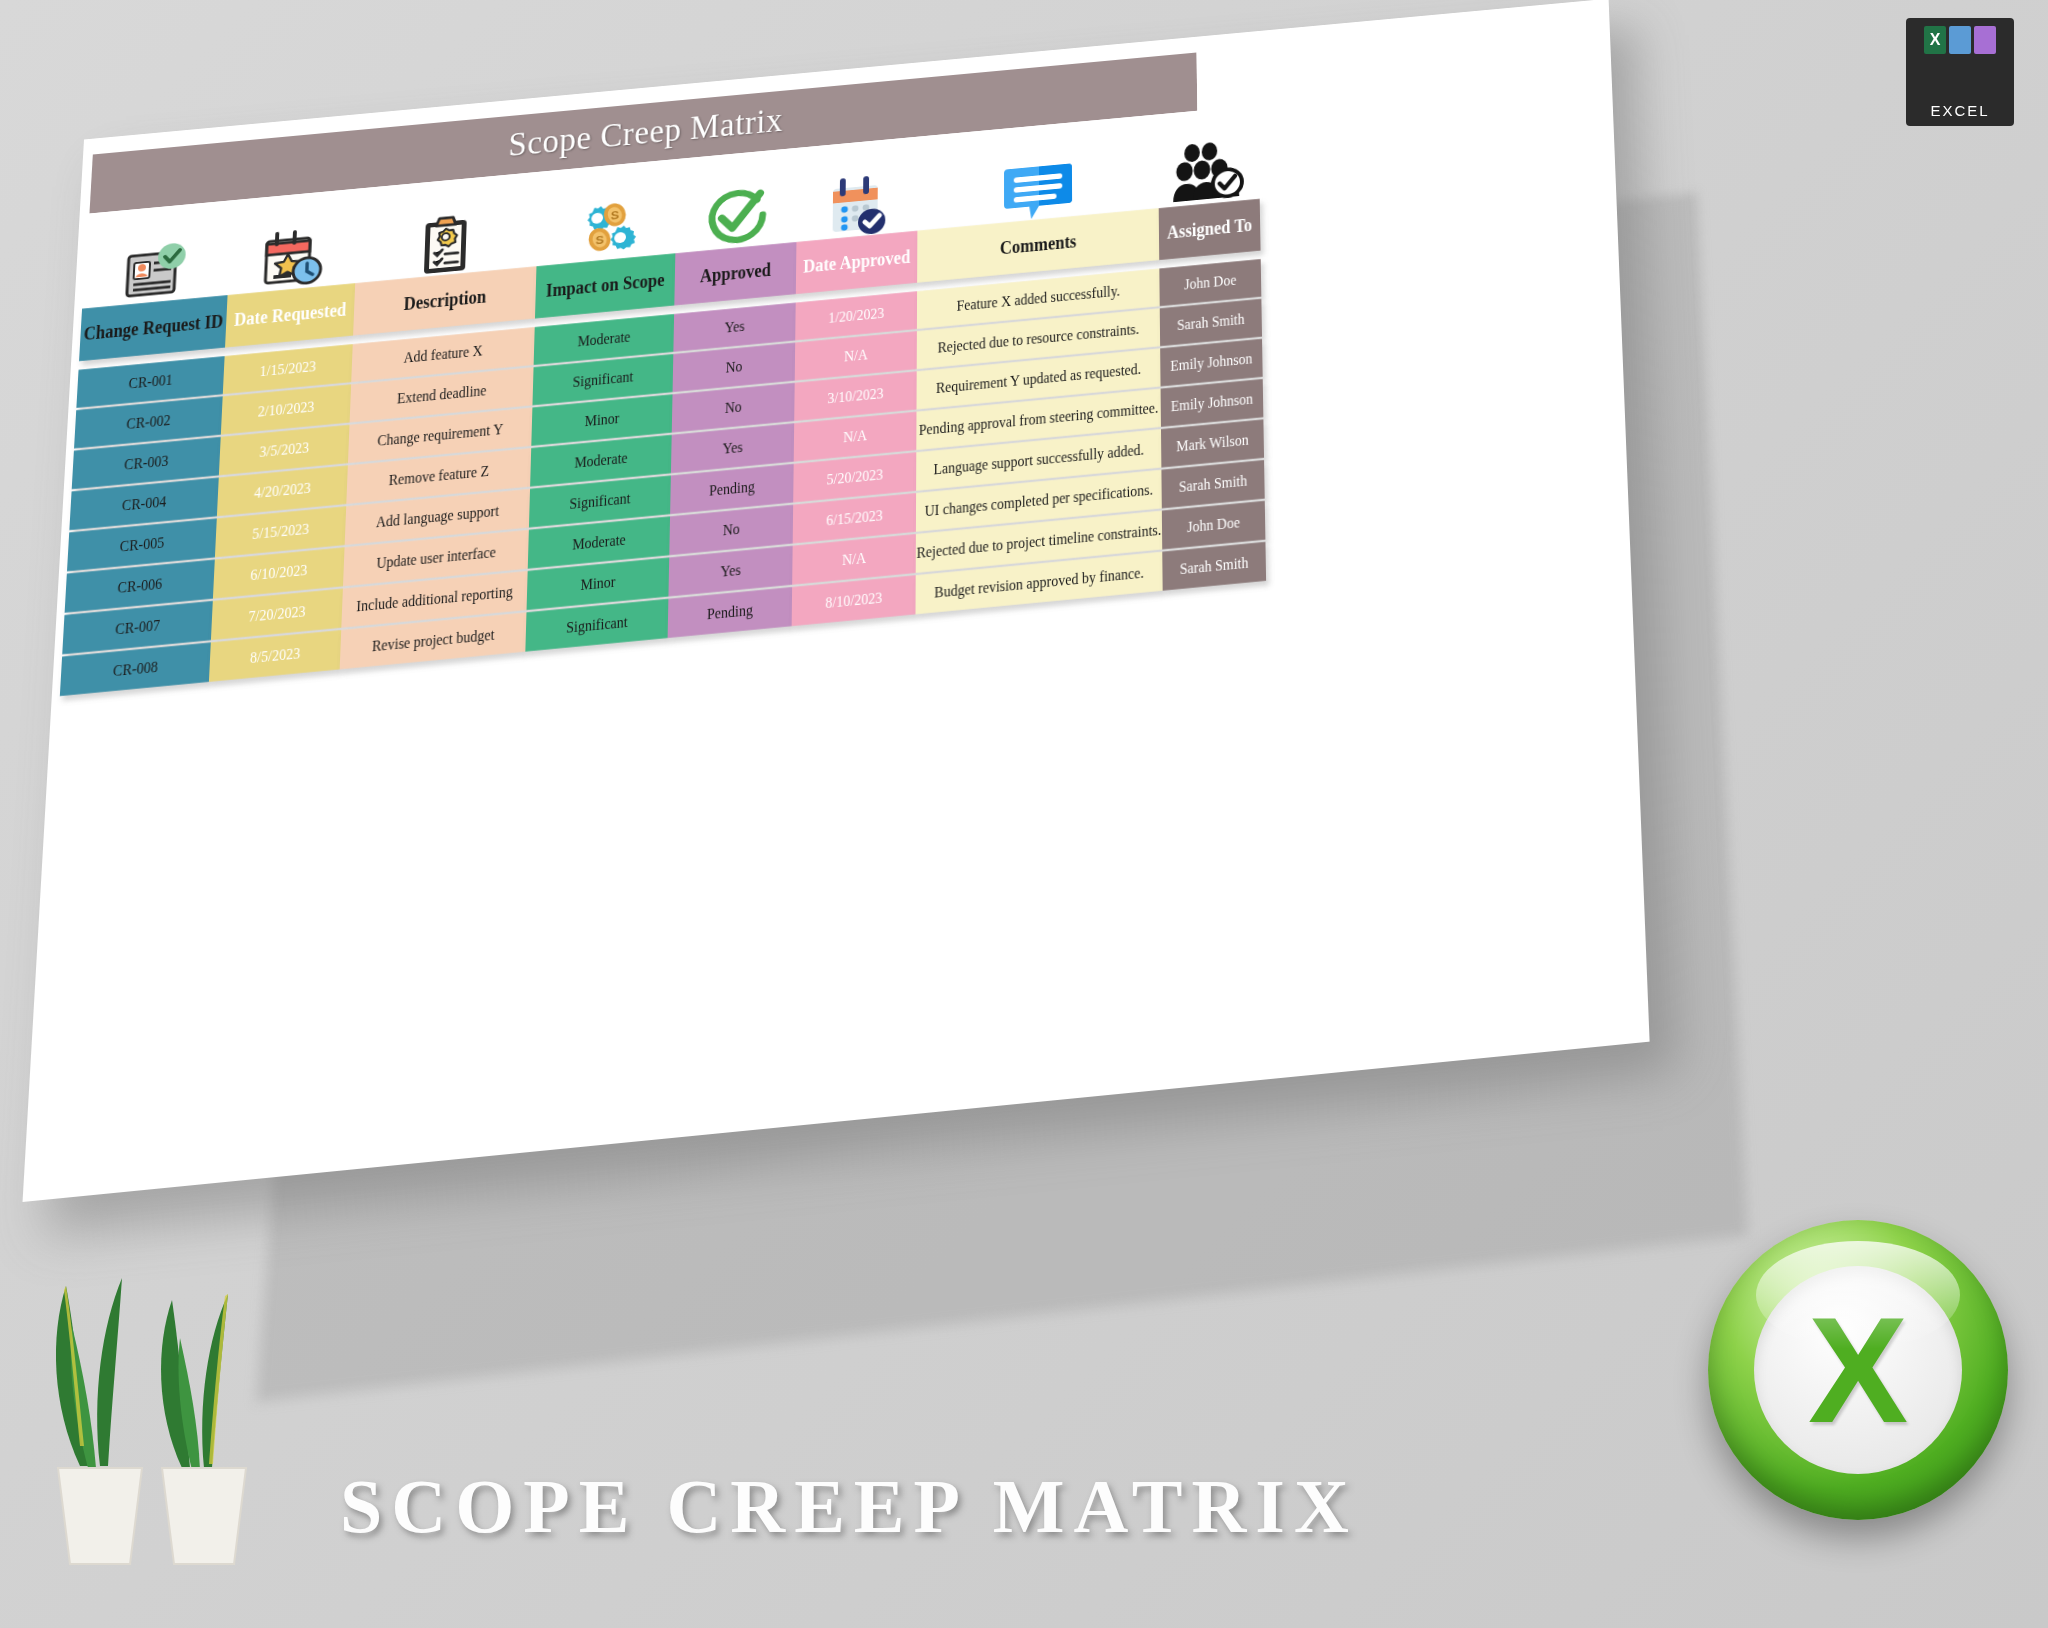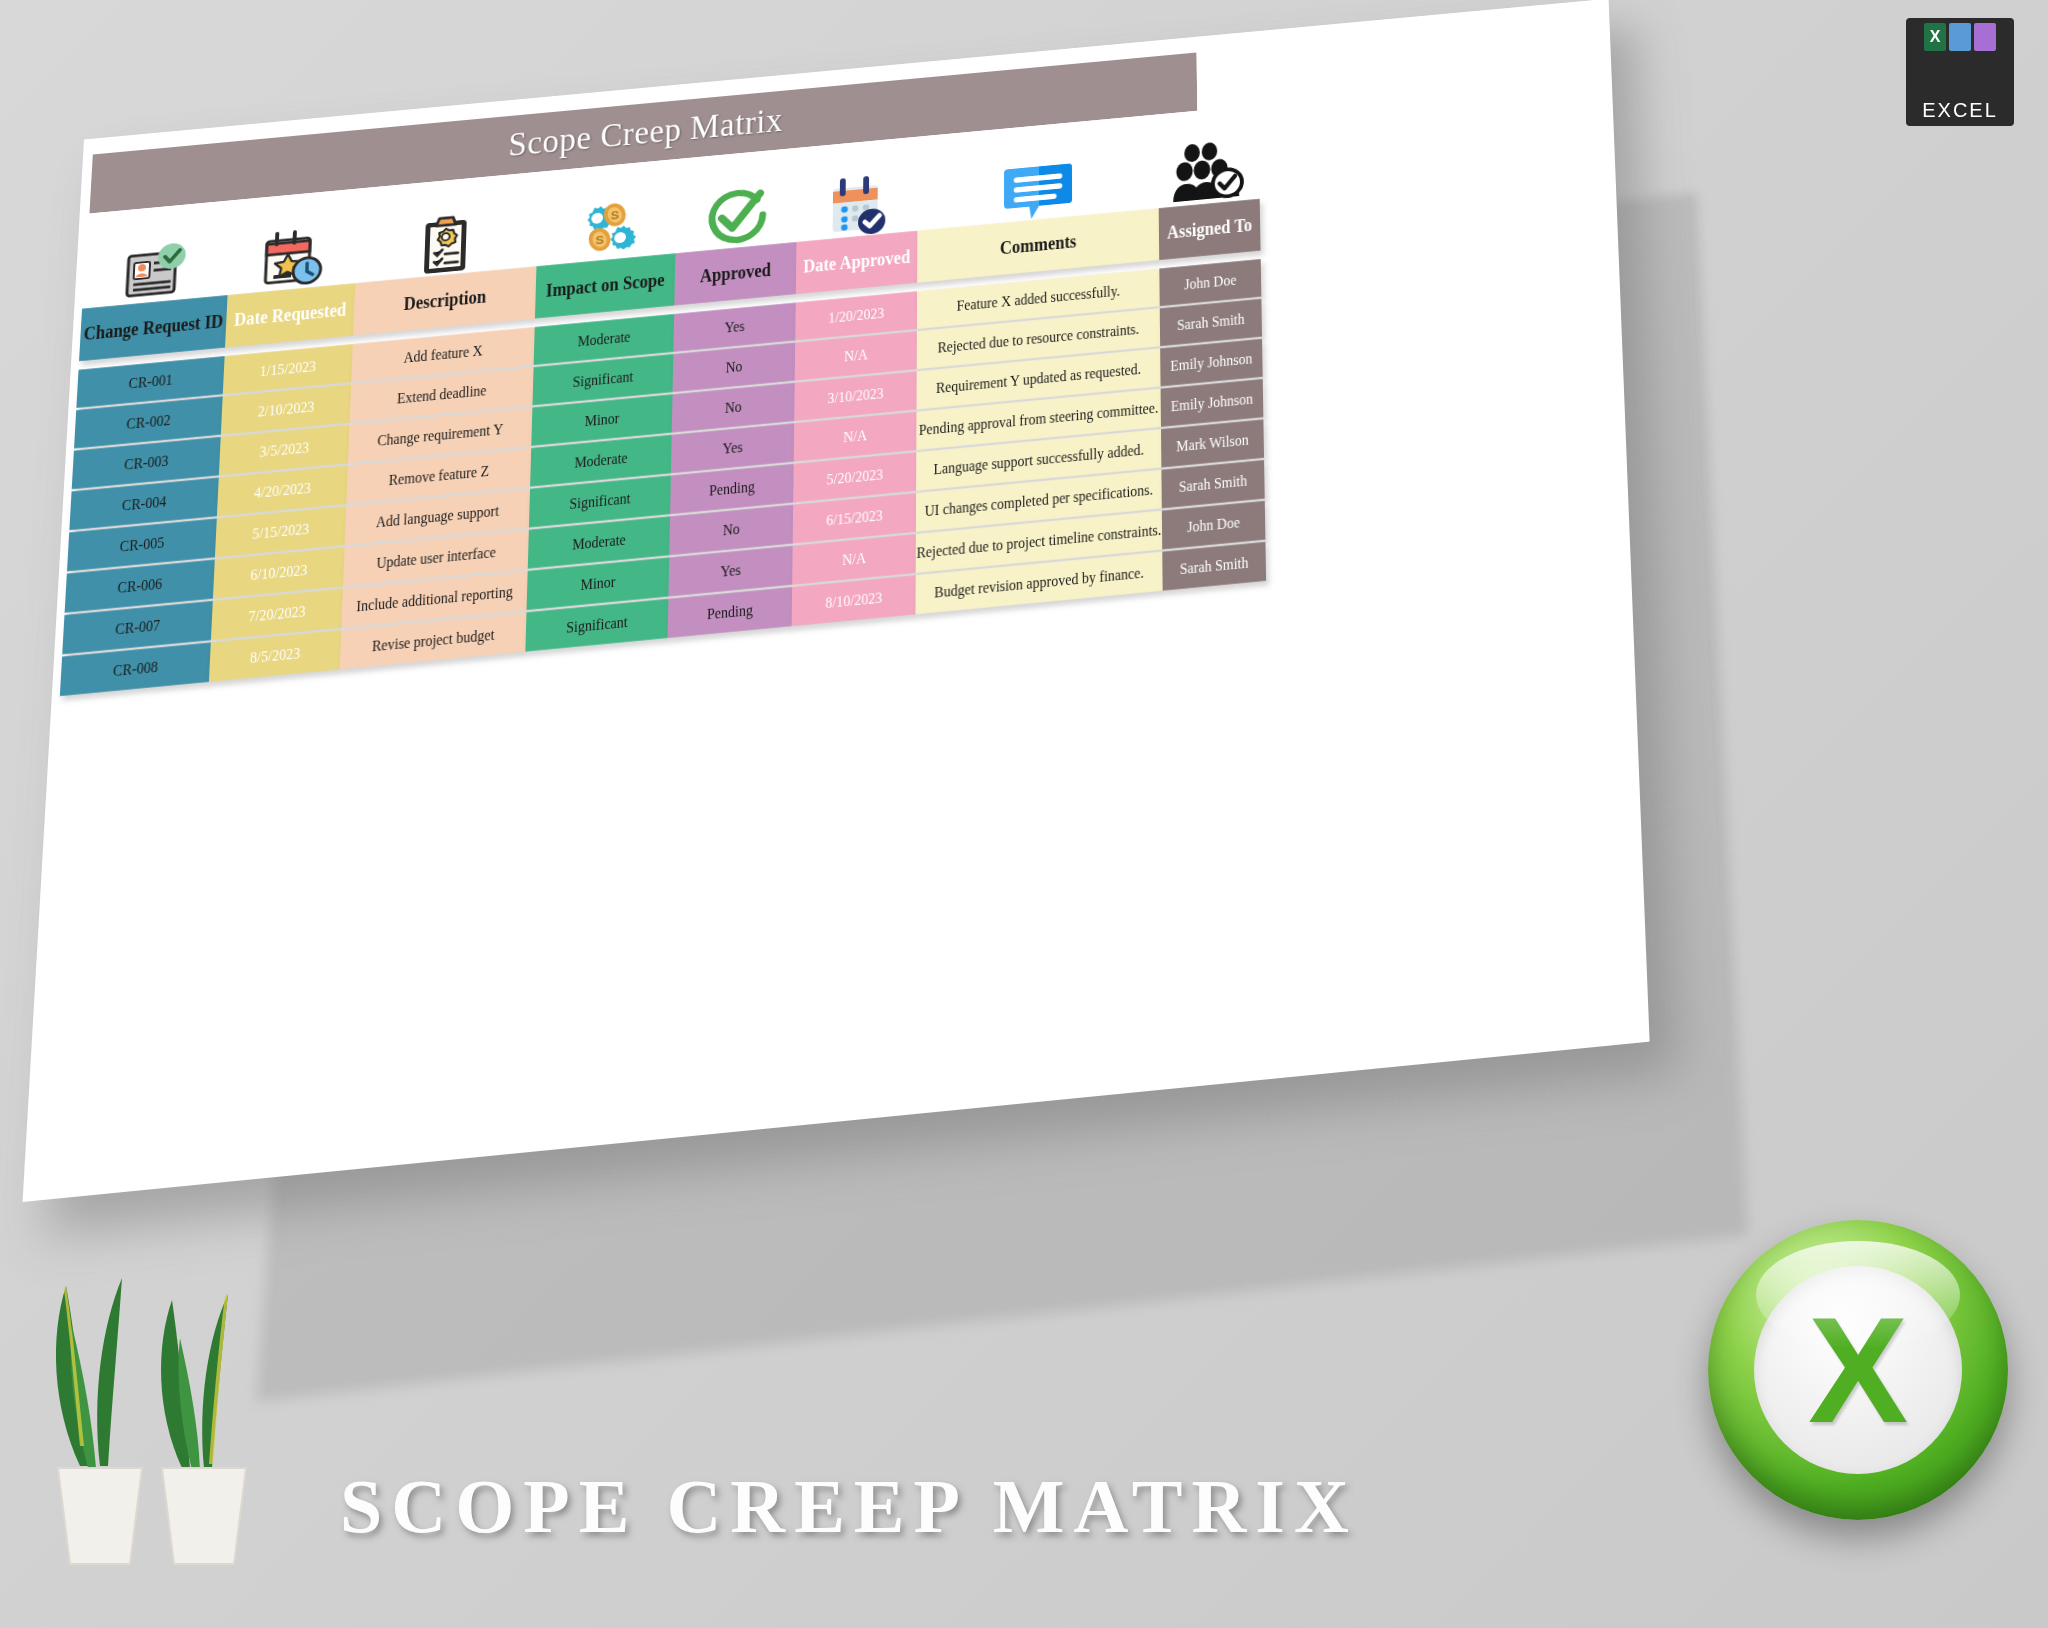--- a/index.html
+++ b/index.html
@@ -60,21 +60,21 @@
   .icon-slot{display:flex;align-items:flex-end;justify-content:center;}
   .icon-slot svg{display:block;}
   
   .excel-badge{
     position:absolute;right:34px;top:18px;width:108px;height:108px;
     background:#2b2b2b;border-radius:4px;
     display:flex;flex-direction:column;align-items:center;justify-content:center;gap:4px;
   }
   .excel-badge .tiles{display:flex;gap:3px;}
   .excel-badge .t{width:22px;height:28px;border-radius:2px;}
-  .excel-badge .lbl{color:#fff;font-size:20px;letter-spacing:2px;font-family:"Liberation Sans",sans-serif;margin-top:44px;}
+  .excel-badge .lbl{color:#fff;font-size:15px;letter-spacing:2px;font-family:"Liberation Sans",sans-serif;margin-top:44px;}
   
   .orb{
     position:absolute;right:40px;bottom:108px;width:300px;height:300px;border-radius:50%;
     background:radial-gradient(circle at 38% 26%, #d9f5b4 0%, #8ed24a 34%, #4fae21 66%, #2f8f13 100%);
     box-shadow:0 18px 34px rgba(0,0,0,.32), inset 0 -14px 26px rgba(0,0,0,.25);
     display:flex;align-items:center;justify-content:center;
   }
   .orb-inner{
     width:208px;height:208px;border-radius:50%;
     background:radial-gradient(circle at 42% 30%, #ffffff 0%, #f3f3f3 40%, #e2e2e2 100%);

